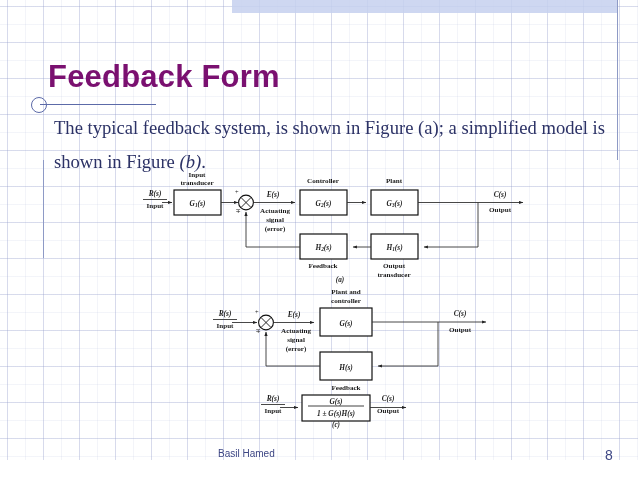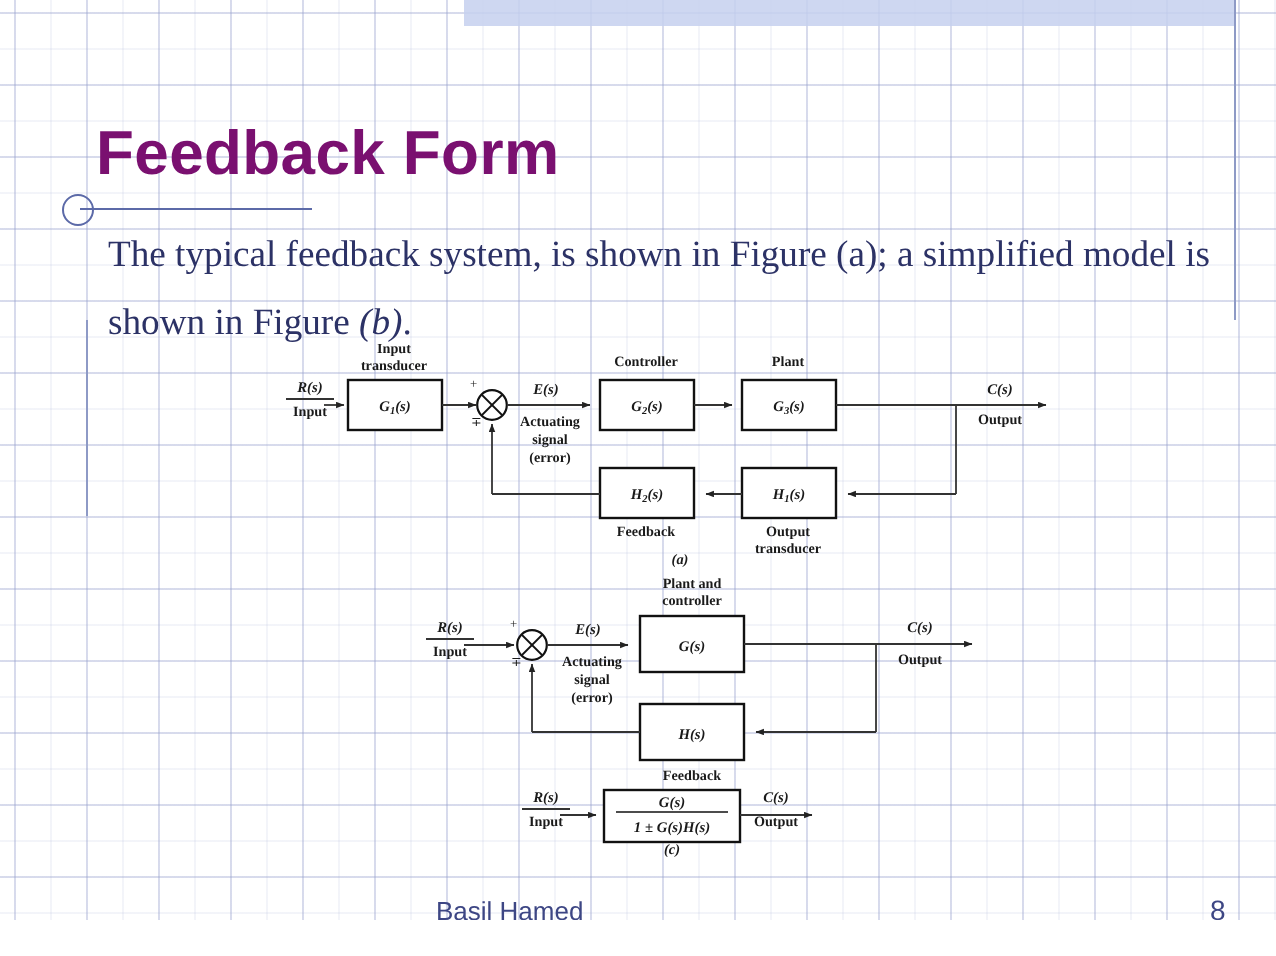--- a/index.html
+++ b/index.html
@@ -113,21 +113,21 @@
     color: #2c3266;
   }
   .body-text .ital { font-style: italic; }
 
   
   .footer-name {
     position: absolute;
     left: 218px;
     top: 448px;
     font-family: "Liberation Sans", sans-serif;
-    font-size: 13px;
+    font-size: 10px;
     color: #3d4684;
   }
   .footer-page {
     position: absolute;
     left: 605px;
     top: 447px;
     font-family: "Liberation Sans", sans-serif;
     font-size: 14px;
     color: #3d4684;
   }

